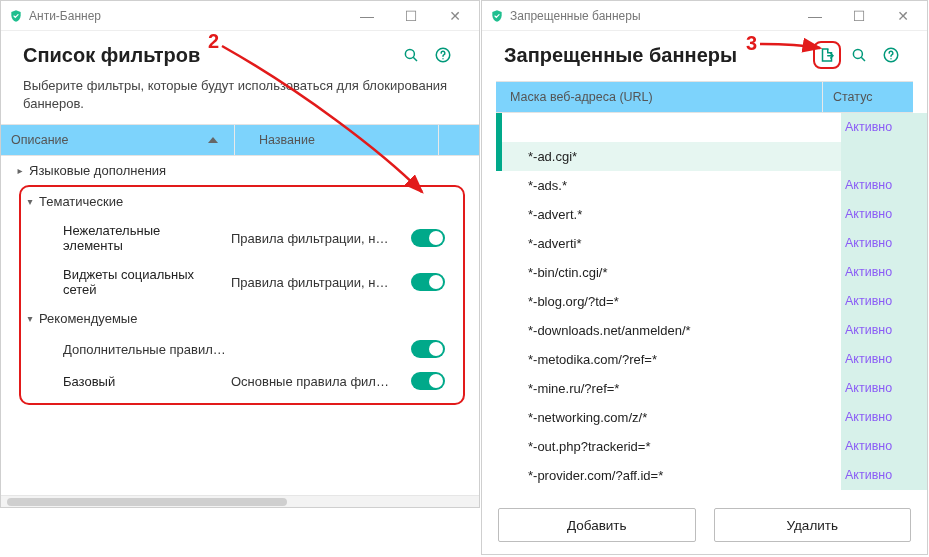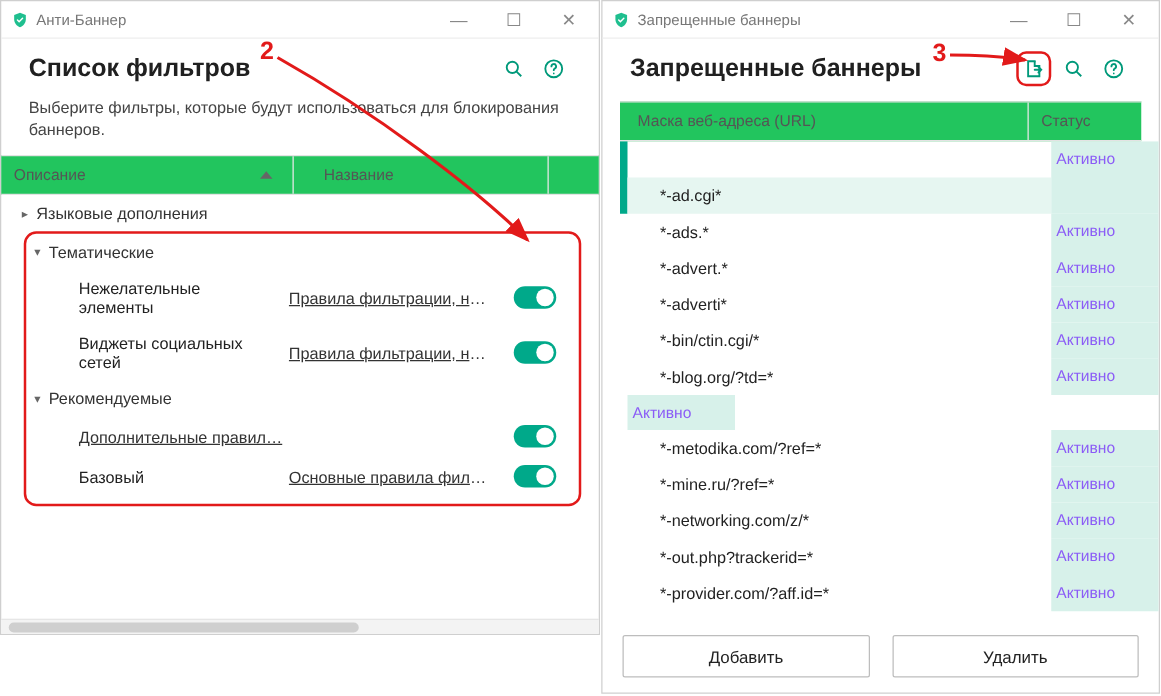--- a/index.html
+++ b/index.html
@@ -53,41 +53,41 @@
     display:flex; align-items:center; justify-content:center;
     color:#00997a; margin-left:4px; border-radius:4px;
   }
   .hicon svg { width:18px; height:18px; stroke:#00997a; fill:none; stroke-width:2; }
   .subtitle { padding: 4px 22px 12px 22px; font-size:13px; color:#444; line-height:1.35; }
   
   .theadrow {
     display:flex; align-items:center;
     border-top:1px solid #e3e3e3;
     border-bottom:1px solid #e3e3e3;
-    background:#22c55e;
+    background:#7dd3fc;
     font-size:12.5px; color:#555;
   }
   .theadrow .th { padding:8px 10px; border-right:1px solid #e9e9e9; }
   .theadrow .th:last-child { border-right:none; }
   .caret-up {
     width:0;height:0;border-left:5px solid transparent;border-right:5px solid transparent;border-bottom:6px solid #666;
     display:inline-block; margin-left:auto;
   }
   
   .body-scroll { flex:1; overflow:auto; }
   .group-row {
     display:flex; align-items:center; padding:7px 10px 7px 14px;
     font-size:13px; color:#333;
   }
   .group-row .arrow { width:10px; display:inline-block; text-align:center; color:#666; margin-right:4px; font-size:10px;}
   .filter-row {
     display:flex; align-items:center; padding:7px 18px 7px 42px; font-size:13px;
   }
   .filter-row .name { width: 168px; padding-right:8px; color:#222; }
-  .filter-row .desc { flex:1; color:#333; white-space:nowrap; overflow:hidden; text-overflow:ellipsis; padding-right:16px;text-decoration:underline; }
+  .filter-row .desc { flex:1; color:#333; white-space:nowrap; overflow:hidden; text-overflow:ellipsis; padding-right:16px; }
   .toggle {
     width: 34px; height:18px; border-radius:10px; background:#00a98a; position:relative; flex:0 0 auto;
   }
   .toggle::after {
     content:""; position:absolute; right:2px; top:2px; width:14px; height:14px; border-radius:50%; background:#fff;
   }
   .highlight-box {
     border:2.5px solid #e21a1a; border-radius:10px;
     margin: 0 14px 0 18px; padding-bottom:6px;
   }
@@ -292,20 +292,21 @@
         <div class="url">*-bin/ctin.cgi/*</div>
         <div class="status">Активно</div>
       </div>
       <div class="list-row">
         <div class="marker"></div>
         <div class="url">*-blog.org/?td=*</div>
         <div class="status">Активно</div>
       </div>
       <div class="list-row">
         <div class="marker"></div>
+        <div class="url">*-downloads.net/anmelden/*</div>
         <div class="status">Активно</div>
       </div>
       <div class="list-row">
         <div class="marker"></div>
         <div class="url">*-metodika.com/?ref=*</div>
         <div class="status">Активно</div>
       </div>
       <div class="list-row">
         <div class="marker"></div>
         <div class="url">*-mine.ru/?ref=*</div>

